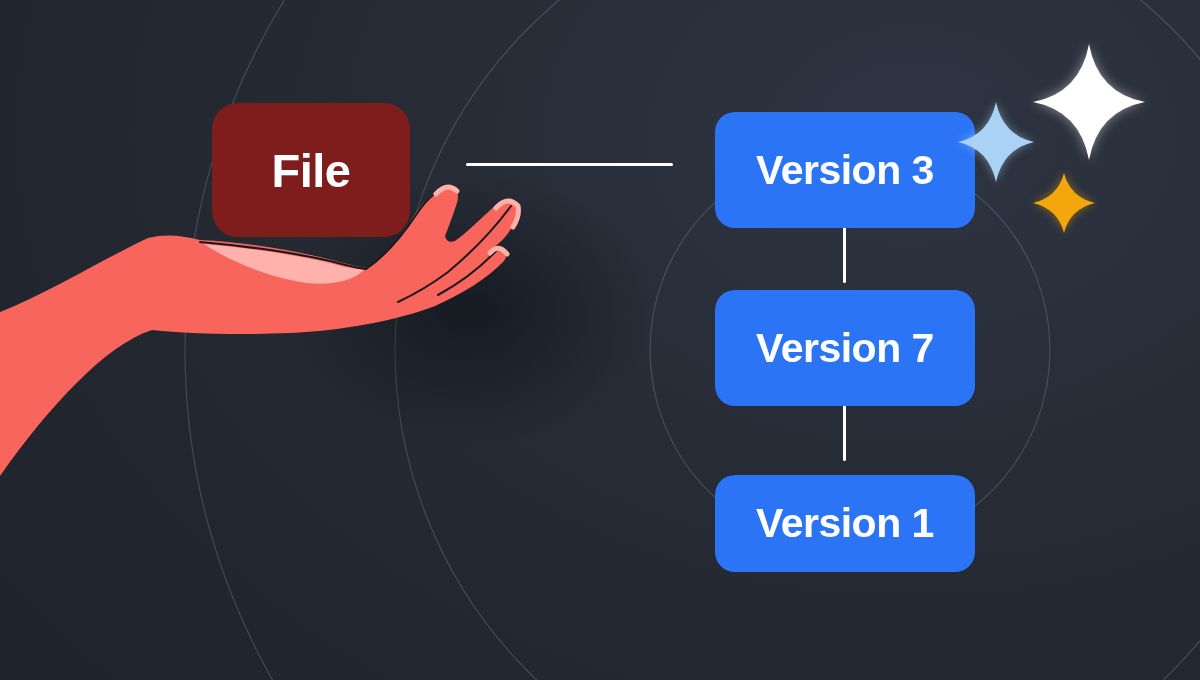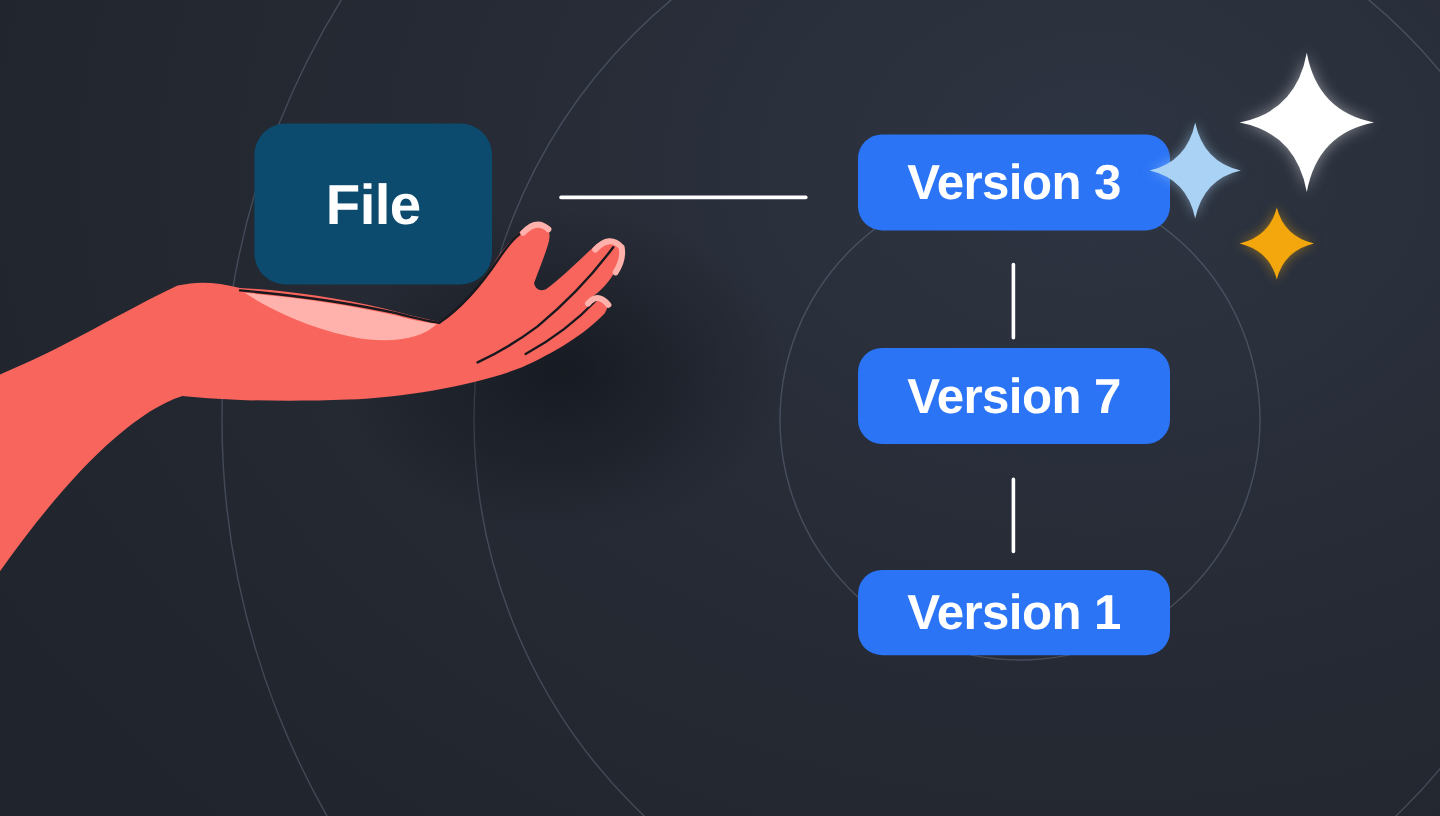--- a/index.html
+++ b/index.html
@@ -22,27 +22,27 @@
     z-index:1;
   }
 
   
   .node{
     position:absolute;display:flex;align-items:center;justify-content:center;
     color:#ffffff;font-weight:700;letter-spacing:-0.5px;z-index:2;
   }
   .file-node{
     left:212px;top:103px;width:198px;height:134px;border-radius:26px;
-    background:#0c4a6e;font-size:47px;
+    background:#7f1d1d;font-size:47px;
   }
   .version-node{
-    left:715px;width:260px;height:80px;border-radius:20px;
+    left:715px;width:260px;height:116px;border-radius:20px;
     background:#2b74f6;font-size:41px;
   }
-  .v3{top:112px}.v2{top:290px}.v1{top:475px;height:71px}
+  .v3{top:112px}.v2{top:290px}.v1{top:475px;height:97px}
 
   
   .connector{position:absolute;background:#ffffff;z-index:2;border-radius:2px;}
   .conn-h{left:466px;top:163px;width:207px;height:3px;}
   .conn-v1{left:843px;top:219px;width:3px;height:64px;}
   .conn-v2{left:843px;top:398px;width:3px;height:63px;}
 
   
   .hand{z-index:3;}
   .hand .outline-line{fill:none;stroke-width:2;stroke-linecap:round;}

